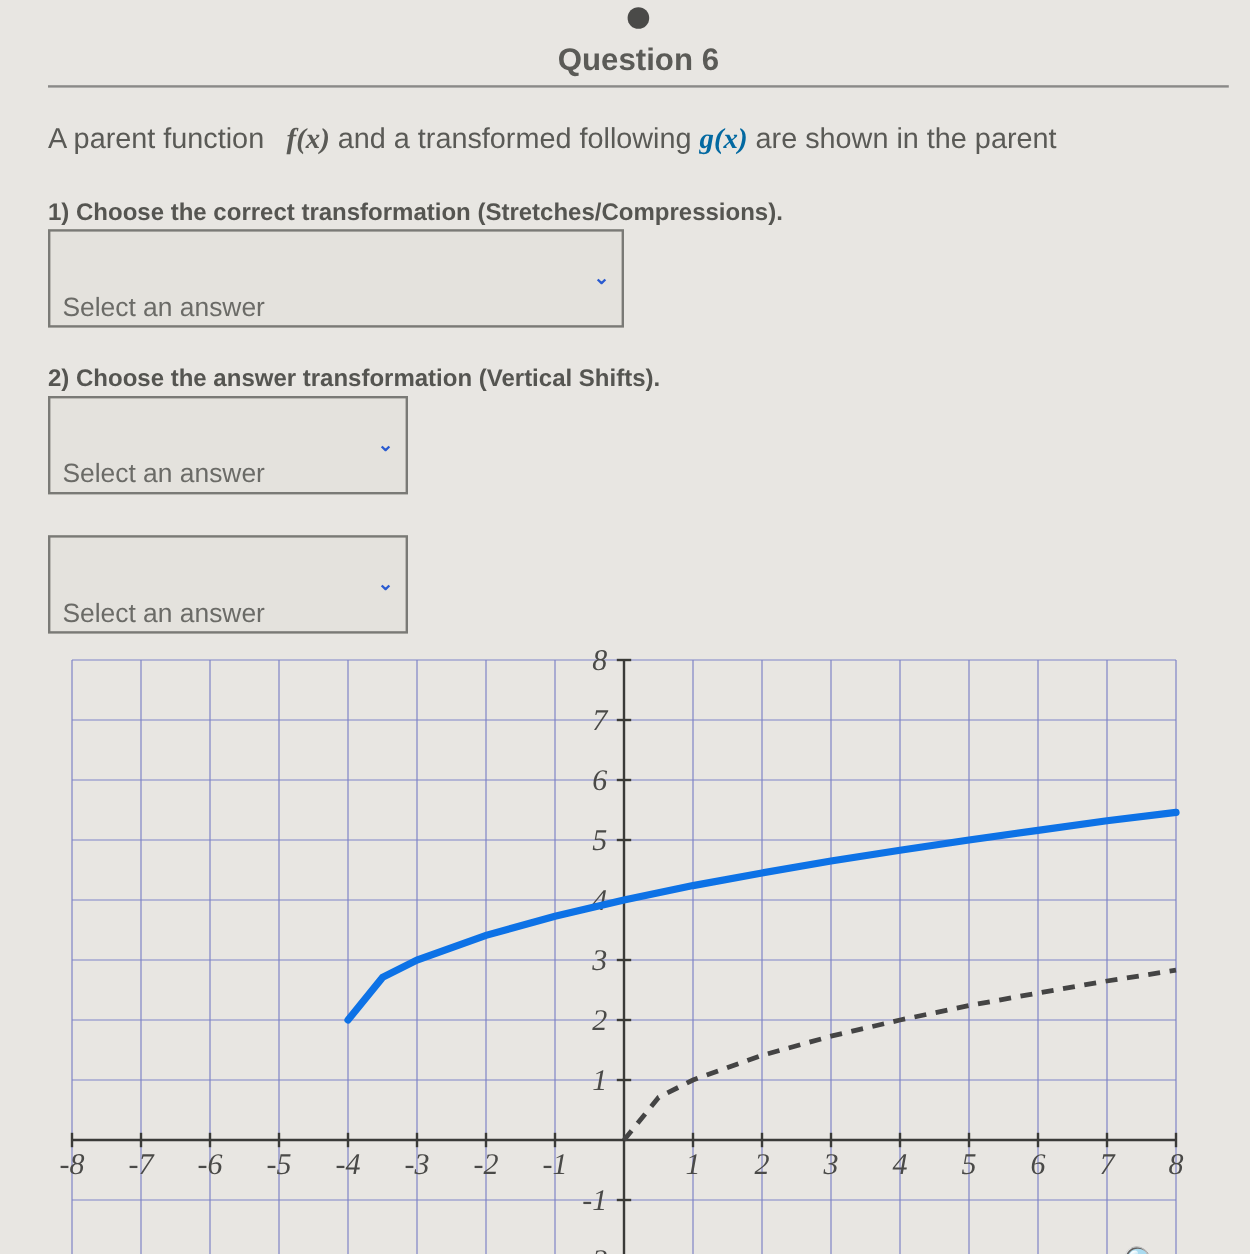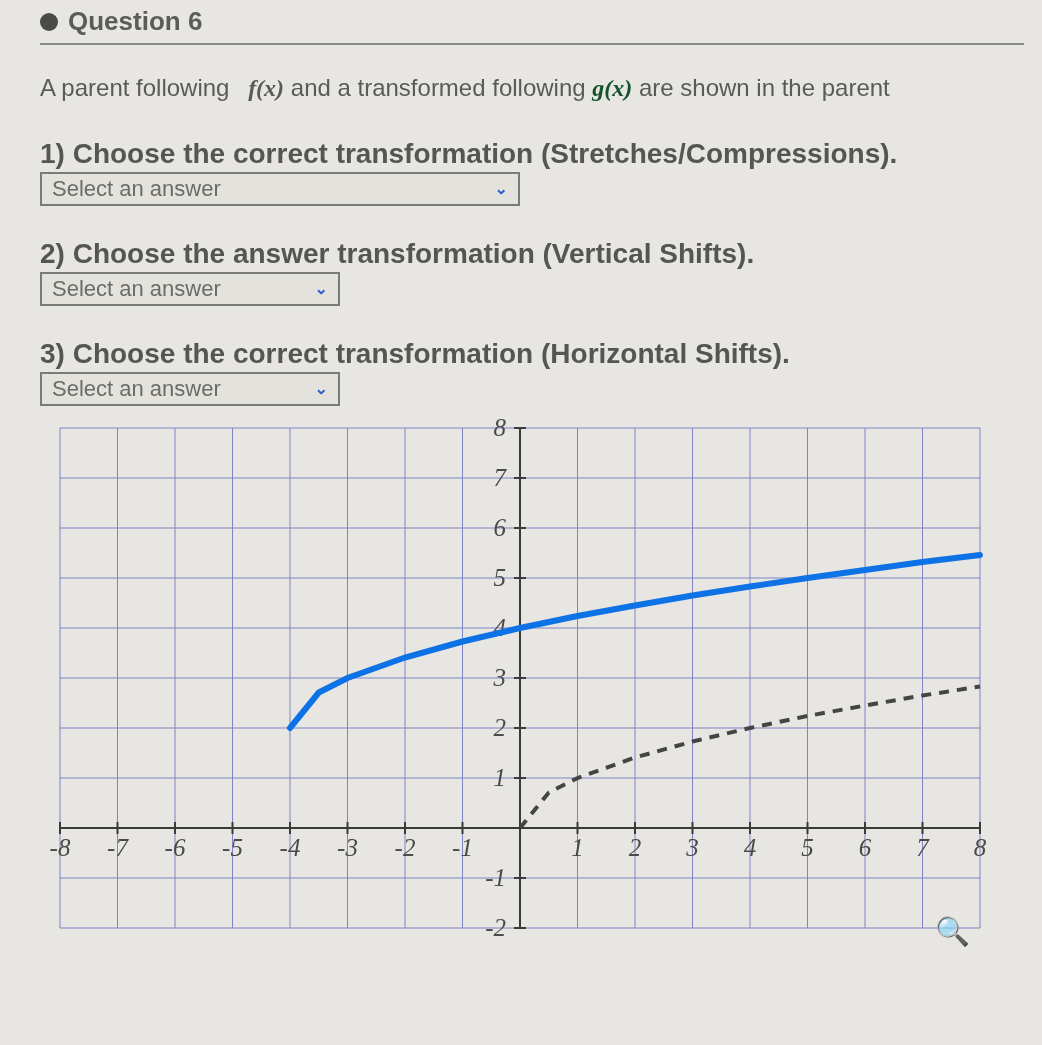--- a/index.html
+++ b/index.html
@@ -11,60 +11,62 @@
     overflow: hidden;
     position: relative;
   }
   .page { padding: 0 18px 0 40px; }
   .q-header {
     display: flex;
     align-items: center;
     gap: 10px;
     padding: 6px 0 6px 0;
     border-bottom: 2px solid #8a8a88;
+    flex-direction: column;
   }
   .bullet {
     width: 18px; height: 18px; border-radius: 50%;
     background: #4a4a48;
     flex: 0 0 auto;
   }
   .q-title {
     font-size: 26px;
     font-weight: 700;
     color: #5b5b57;
   }
   .intro {
     margin-top: 26px;
     font-size: 24px;
     color: #5a5a56;
     line-height: 1.45;
   }
   .fx { font-family: Georgia, "Times New Roman", serif; font-style: italic; font-weight: 700; margin-left: 12px; }
-  .gx { font-family: Georgia, "Times New Roman", serif; font-style: italic; font-weight: 700; color: #14532d; }
+  .gx { font-family: Georgia, "Times New Roman", serif; font-style: italic; font-weight: 700; color: #0369a1; }
   .prompt-block { margin-top: 32px; }
   .prompt-label {
-    font-size: 28px;
+    font-size: 20px;
     color: #555551;
     font-weight: 600;
   }
   .prompt-num { font-weight: 700; }
   .select-wrap {
     margin-top: 2px;
     display: inline-flex;
     align-items: center;
     border: 2px solid #7a7a76;
     background: #e4e2dd;
     padding: 2px 10px 2px 10px;
     min-width: 300px;
     justify-content: space-between;
   }
   .select-wrap.wide { min-width: 480px; }
   .select-text {
     font-size: 22px;
     color: #6b6b67;
+    margin-top: 48px;
   }
   .chev {
     display: inline-block;
     color: #2a5bd0;
     font-size: 16px;
     font-weight: 700;
     margin-left: 30px;
   }
   .chart-area {
     margin-top: 12px;
@@ -92,21 +94,21 @@
 </head>
 <body>
 
 <div class="page">
   <div class="q-header">
     <div class="bullet"></div>
     <div class="q-title">Question 6</div>
   </div>
 
   <div class="intro">
-    <span>A parent following </span>
+    <span>A parent function </span>
     <span class="fx">f(x)</span>
     <span> and a transformed following </span>
     <span class="gx">g(x)</span>
     <span> are shown in the parent</span><br>
   </div>
 
   <div class="prompt-block">
     <div class="prompt-label">
       <span class="prompt-num">1)</span><span> Choose the correct transformation (Stretches/Compressions).</span>
     </div>
@@ -120,23 +122,20 @@
     <div class="prompt-label">
       <span class="prompt-num">2)</span><span> Choose the answer transformation (Vertical Shifts).</span>
     </div>
     <div class="select-wrap">
       <span class="select-text">Select an answer</span>
       <span class="chev">⌄</span>
     </div>
   </div>
 
   <div class="prompt-block">
-    <div class="prompt-label">
-      <span class="prompt-num">3)</span><span> Choose the correct transformation (Horizontal Shifts).</span>
-    </div>
     <div class="select-wrap">
       <span class="select-text">Select an answer</span>
       <span class="chev">⌄</span>
     </div>
   </div>
 
   <div class="chart-area">
     <svg id="chart-svg" width="960" height="540">
         <line x1="20" y1="510" x2="20" y2="10" class="grid-line"></line>
         <line x1="77.5" y1="510" x2="77.5" y2="10" class="grid-line"></line>

